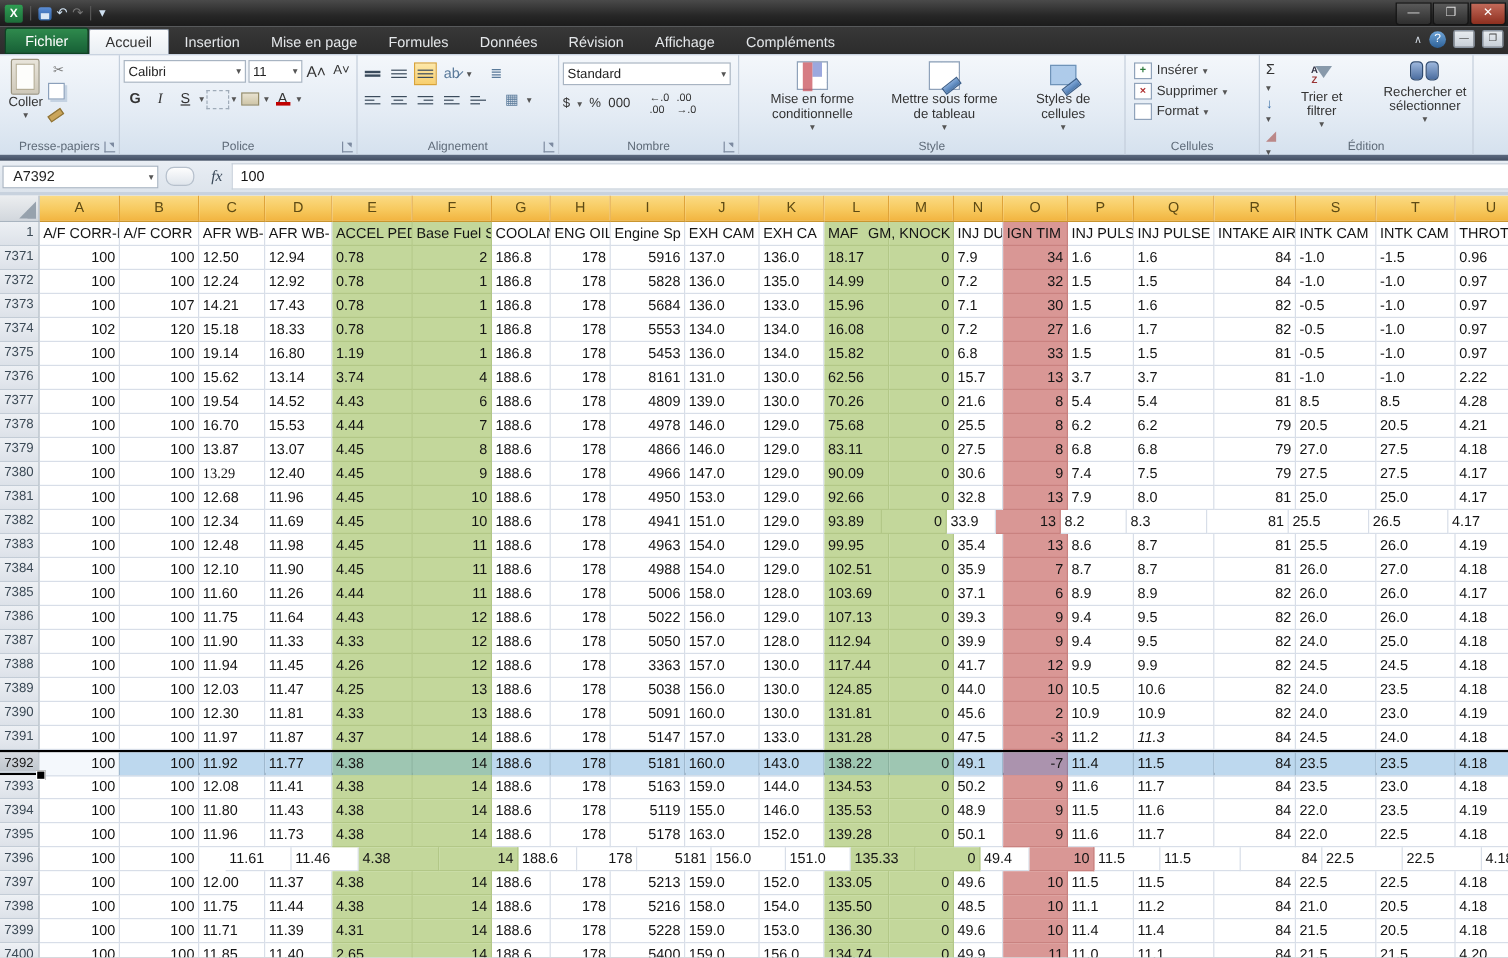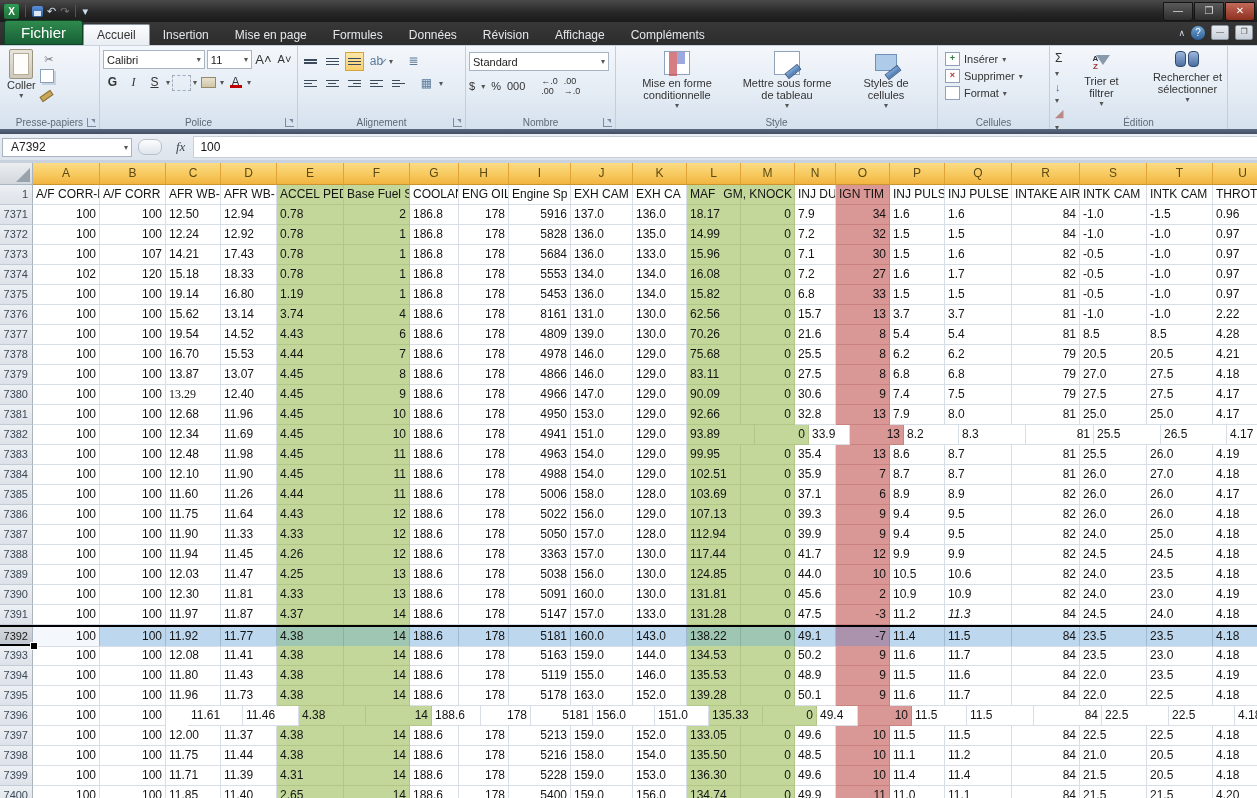--- a/index.html
+++ b/index.html
@@ -15,21 +15,21 @@
   .floppy{width:11px;height:11px;background:linear-gradient(#5b8dd6,#2c5f9e);border-radius:2px;position:relative;}
   .floppy:after{content:"";position:absolute;left:2px;top:5px;width:7px;height:5px;background:#dce8f5;}
   .qsep{width:1px;height:12px;background:#555;margin:0 2px;}
   .title-text{position:absolute;left:0;right:0;text-align:center;font-size:12px;color:#f2f2f2;}
   .winbtns{margin-left:auto;display:flex;gap:1px;padding-right:2px;position:relative;z-index:2;}
   .winbtn{width:28px;height:17px;background:linear-gradient(#5a5a5a,#2e2e2e);border:1px solid #151515;border-radius:0 0 3px 3px;color:#ddd;font-size:10px;text-align:center;line-height:15px;}
   .winbtn.close{background:linear-gradient(#c26a5a,#8e2f1f);color:#fff;}
 
   
   .tabrow{height:23px;background:linear-gradient(#383838,#2c2c2c);display:flex;align-items:flex-end;position:relative;}
-  .ftab{margin-left:4px;padding:3px 16px;background:linear-gradient(#2f8a4d,#176036);color:#fff;font-size:15px;border-radius:3px 3px 0 0;border:1px solid #0d4424;text-align:right;}
+  .ftab{margin-left:4px;padding:3px 16px;background:linear-gradient(#2f8a4d,#176036);color:#fff;font-size:12px;border-radius:3px 3px 0 0;border:1px solid #0d4424;text-align:right;}
   .rtab{padding:3px 13px;color:#e4e7ea;font-size:12px;}
   .rtab.active{background:linear-gradient(#fbfcfd,#e9eef3);color:#333;border:1px solid #8a93a0;border-bottom:none;border-radius:2px 2px 0 0;}
   .tabrow-right{position:absolute;right:4px;top:3px;display:flex;gap:6px;align-items:center;}
   .chev{color:#cfd6de;font-size:9px;}
   .helpbtn{width:14px;height:14px;border-radius:50%;background:linear-gradient(#6fa5d8,#2d6097);color:#fff;font-size:10px;text-align:center;line-height:14px;}
   .miniwin{width:16px;height:13px;background:linear-gradient(#e8ecf0,#c8cfd8);border:1px solid #8b95a2;color:#444;font-size:8px;text-align:center;line-height:11px;border-radius:2px;}
 
   
   .ribbon{height:83px;background:linear-gradient(#f4f7fb,#e3ebf4 60%,#d5e1ee);display:flex;border-top:1px solid #c9d3e0;}
   .rgroup{position:relative;border-right:1px solid #c3cedb;display:flex;flex-direction:column;padding:2px 3px 14px 3px;box-sizing:border-box;}
@@ -704,21 +704,21 @@
           <div class="cell  a-r" style="width: 66px;">100</div>
           <div class="cell  a-l" style="width: 55px;">12.34</div>
           <div class="cell  a-l" style="width: 56px;">11.69</div>
           <div class="cell green a-l" style="width: 67px;">4.45</div>
           <div class="cell green a-r" style="width: 66px;">10</div>
           <div class="cell  a-l" style="width: 49px;">188.6</div>
           <div class="cell  a-r" style="width: 50px;">178</div>
           <div class="cell  a-r" style="width: 62px;">4941</div>
           <div class="cell  a-l" style="width: 62px;">151.0</div>
           <div class="cell  a-l" style="width: 54px;">129.0</div>
-          <div class="cell green a-l" style="width: 68px;">93.89</div>
+          <div class="cell green a-l" style="width: 48px;">93.89</div>
           <div class="cell green a-r" style="width: 54px;">0</div>
           <div class="cell  a-l" style="width: 41px;">33.9</div>
           <div class="cell red a-r" style="width: 54px;">13</div>
           <div class="cell  a-l" style="width: 55px;">8.2</div>
           <div class="cell  a-l" style="width: 67px;">8.3</div>
           <div class="cell  a-r" style="width: 68px;">81</div>
           <div class="cell  a-l" style="width: 67px;">25.5</div>
           <div class="cell  a-l" style="width: 66px;">26.5</div>
           <div class="cell  a-l" style="width: 60px;">4.17</div>
         </div>

